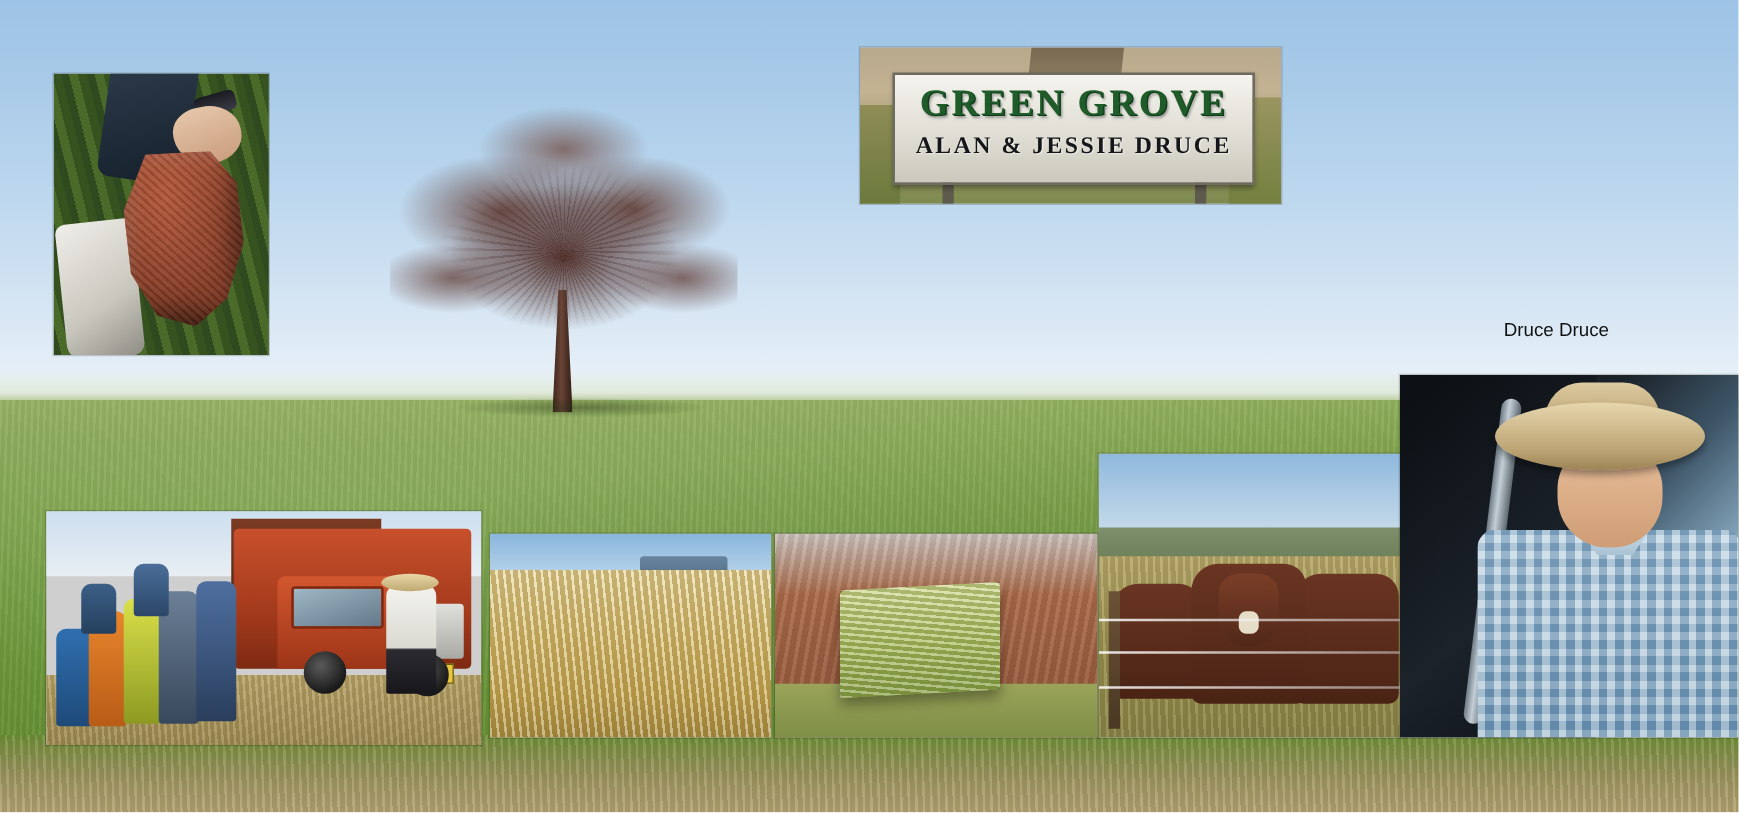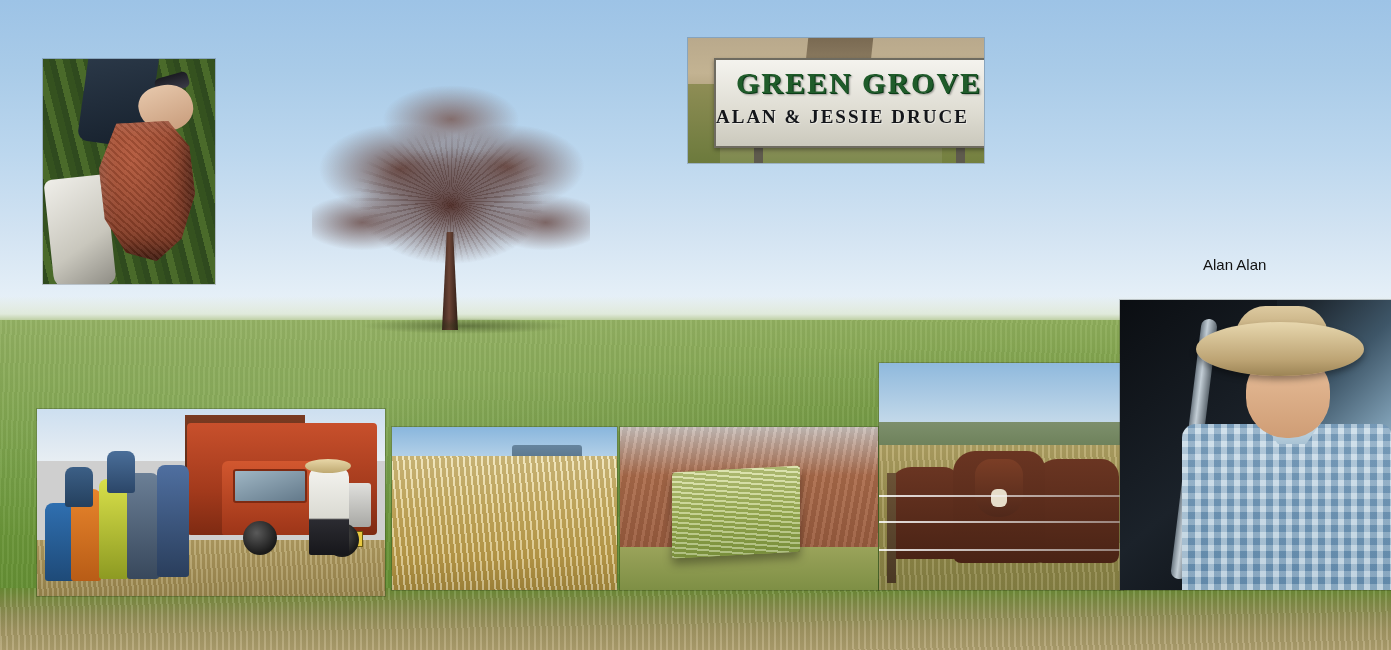--- a/index.html
+++ b/index.html
@@ -109,42 +109,42 @@
     clip-path:polygon(18% 2%,72% 0,94% 18%,100% 52%,86% 84%,60% 100%,28% 94%,6% 70%,0 34%);
     box-shadow:inset -8px -10px 18px rgba(0,0,0,.45), inset 6px 6px 14px rgba(255,255,255,.12);
   }
   #photo-soil .clod-tex{
     position:absolute;left:56px;top:62px;width:96px;height:140px;opacity:.5;
     background:repeating-linear-gradient(42deg, rgba(0,0,0,.22) 0 2px, rgba(255,255,255,.10) 2px 5px);
     clip-path:polygon(18% 2%,72% 0,94% 18%,100% 52%,86% 84%,60% 100%,28% 94%,6% 70%,0 34%);
   }
 
   
-  #photo-sign{left:688px;top:38px;width:296px;height:125px;}
+  #photo-sign{left:688px;top:38px;width:337px;height:125px;}
   #photo-sign .road{
     position:absolute;inset:0;
     background:linear-gradient(180deg,#b9a98c 0%,#c3b392 28%,#a79872 55%,#8e8f5c 80%,#7d8a4e 100%);
   }
   #photo-sign .road-strip{
     position:absolute;left:40%;top:0;width:22%;height:34%;
     background:linear-gradient(180deg,#6a5a44,#8d7d60);
     transform:skewX(-6deg);opacity:.8;
   }
   #photo-sign .board{
     position:absolute;left:26px;top:20px;width:286px;height:86px;
     background:linear-gradient(180deg,#f4f3ee,#dedcd2 60%,#cbc9bd);
     border:2px solid #6e6b60;box-shadow:0 2px 4px rgba(0,0,0,.35);
   }
   #photo-sign .sign-title{
     position:absolute;left:0;right:0;top:6px;text-align:center;
     font-family:"Liberation Serif", serif;font-weight:bold;font-size:30px;letter-spacing:2px;
     color:#1f5c2a;text-shadow:1px 1px 0 #0c3b18, 2px 2px 2px rgba(0,0,0,.35);
   }
   #photo-sign .sign-sub{
-    position:absolute;left:0;right:0;top:46px;text-align:left;
+    position:absolute;left:0;right:0;top:46px;text-align:center;
     font-family:"Liberation Serif", serif;font-weight:bold;font-size:19px;letter-spacing:2px;
     color:#14161a;text-shadow:1px 1px 1px rgba(255,255,255,.5);
   }
   #photo-sign .post{
     position:absolute;top:104px;width:9px;height:21px;background:#5e5a4d;
   }
   #photo-sign .grass-l{position:absolute;left:0;top:46px;width:32px;height:79px;
     background:linear-gradient(180deg,#8e8d55,#6c7a3c);}
   #photo-sign .grass-r{position:absolute;right:0;top:40px;width:42px;height:85px;
     background:linear-gradient(180deg,#9a9560,#73803f);}
@@ -334,21 +334,21 @@
     <div class="grass-r"></div>
     <div class="post" style="left:66px"></div>
     <div class="post" style="left:268px"></div>
     <div class="board">
       <div class="sign-title">GREEN GROVE</div>
       <div class="sign-sub">ALAN &amp; JESSIE DRUCE</div>
     </div>
   </div>
 
 
-  <div class="caption-alan">Alan Alan</div>
+  <div class="caption-alan">Druce Druce</div>
 
   <div class="photo" id="photo-truck">
     <div class="sky2"></div>
     <div class="ground2"></div>
     <div class="tray"></div>
     <div class="truck-body"></div>
     <div class="truck-cab"></div>
     <div class="windscreen"></div>
     <div class="grille"></div>
     <div class="plate"></div>

